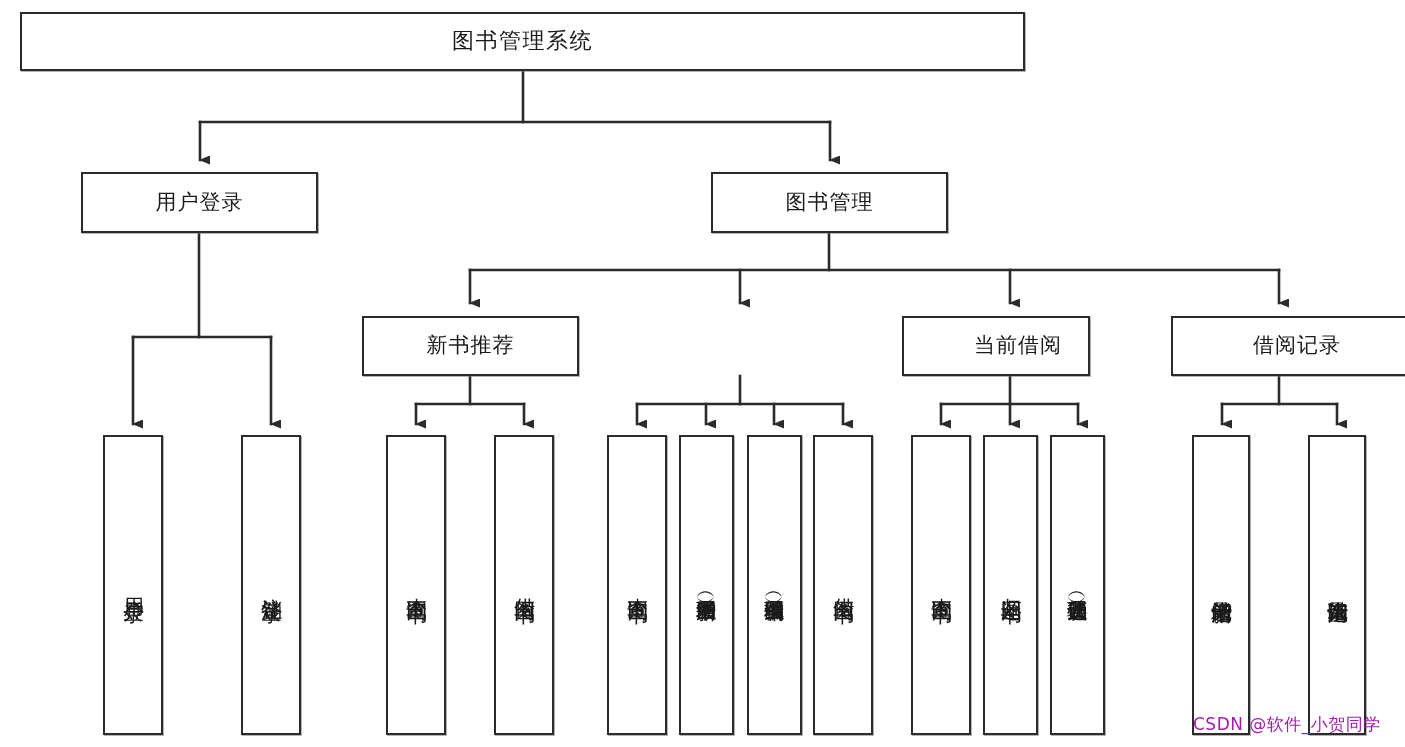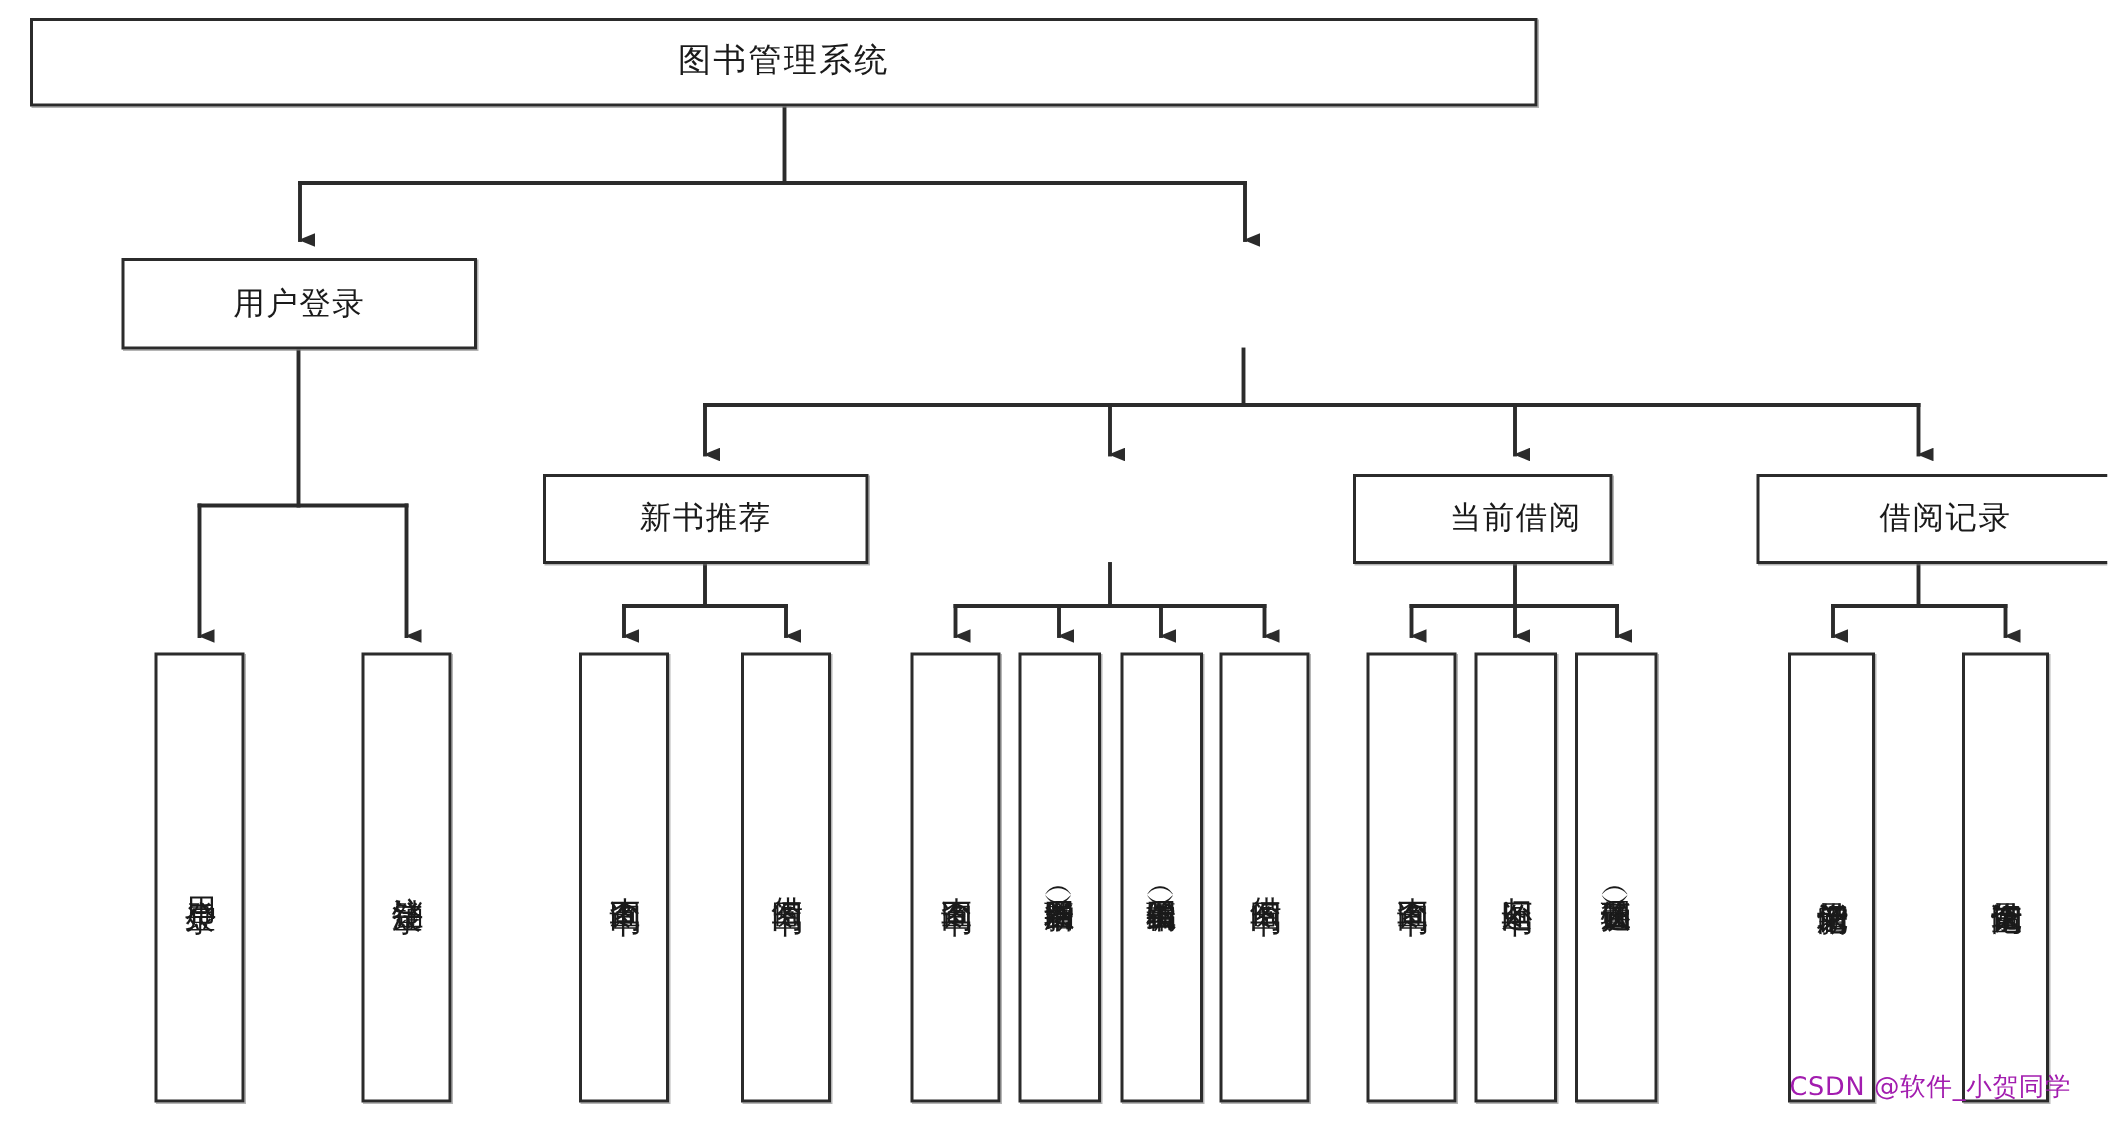--- a/index.html
+++ b/index.html
@@ -130,25 +130,28 @@
     </g>
   </svg>
 
   <div class="node node-h node-root" style="left:20px; top:12px; width:1005px; height:59px;">
     <span>图书管理系统</span>
   </div>
 
   <div class="node node-h" style="left:81px; top:172px; width:237px; height:61px;">
     <span>用户登录</span>
   </div>
+  <div class="node node-h" style="left:711px; top:172px; width:237px; height:61px;">
+    <span>图书管理</span>
+  </div>
 
   <div class="node node-h" style="left:362px; top:316px; width:217px; height:60px;">
     <span>新书推荐</span>
   </div>
-  <div class="node node-h" style="left:902px; top:316px; width:173px; height:60px;padding-left:44px;">
+  <div class="node node-h" style="left:902px; top:316px; width:188px; height:60px;padding-left:44px;">
     <span>当前借阅</span>
   </div>
   <div class="node node-h" style="left:1171px; top:316px; width:252px; height:60px;">
     <span>借阅记录</span>
   </div>
 
   <div class="node node-leaf" style="left:103px; top:435px; width:60px; height:300px;">
     <span class="leaf-text">用户登录</span>
   </div>
   <div class="node node-leaf" style="left:241px; top:435px; width:60px; height:300px;">

